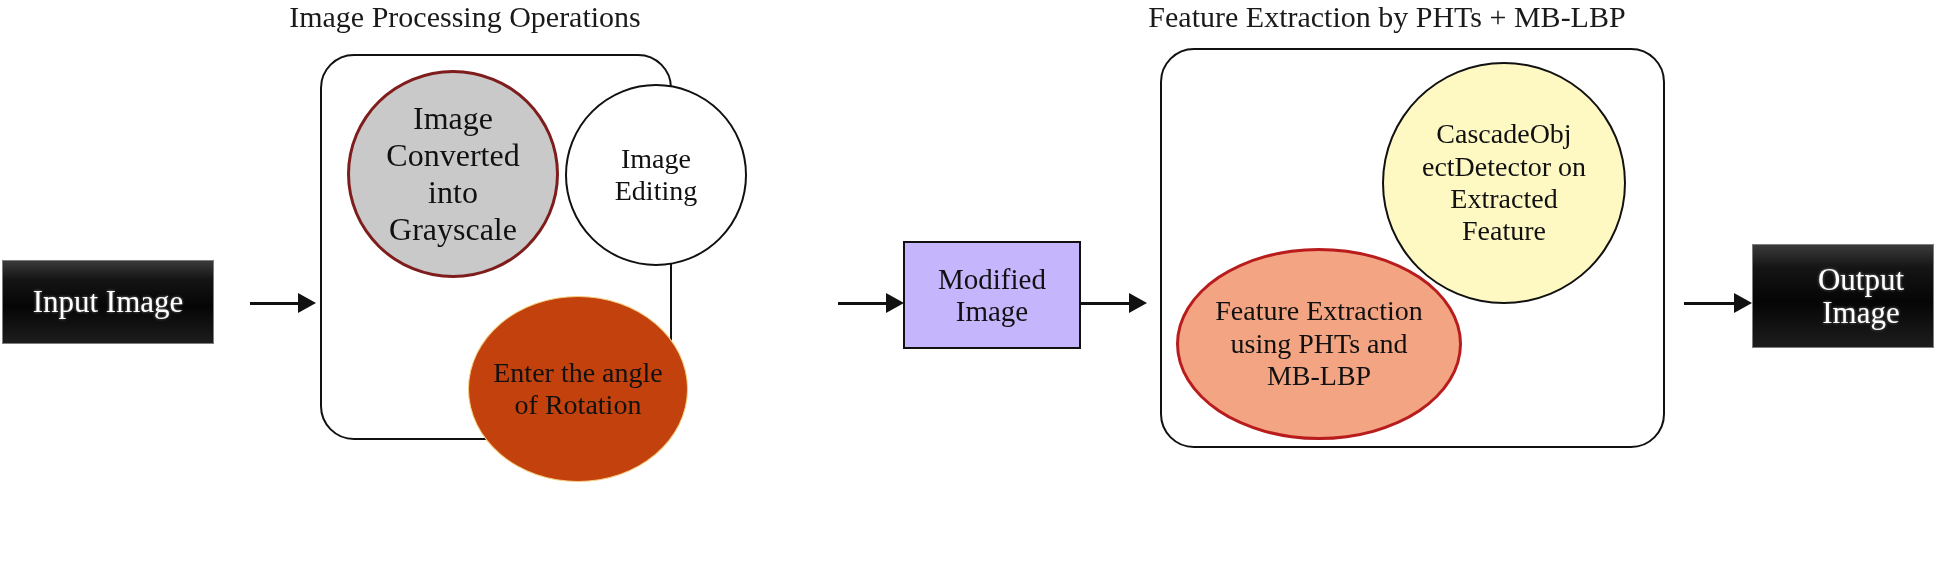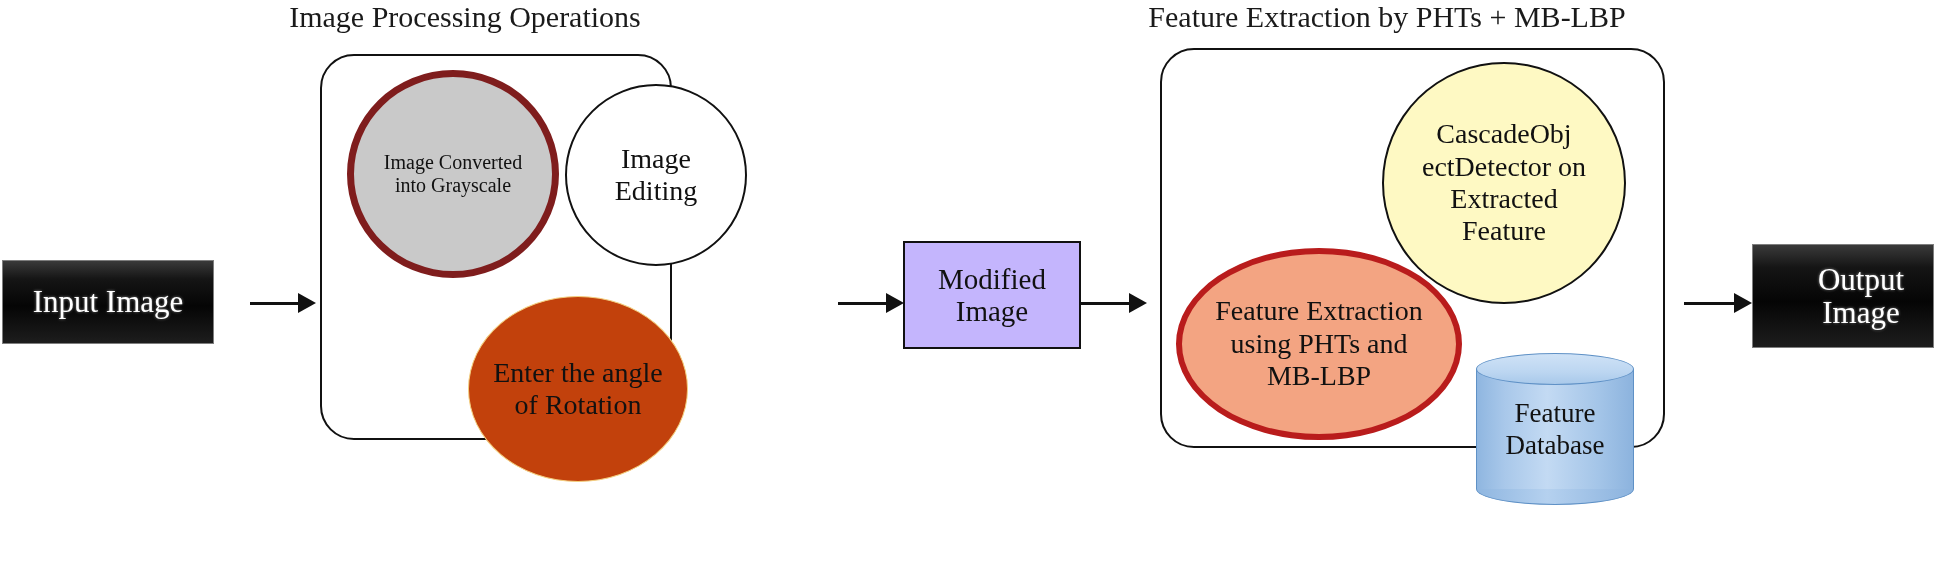--- a/index.html
+++ b/index.html
@@ -70,36 +70,36 @@
     border-radius: 50%;
     display: flex;
     align-items: center;
     justify-content: center;
     text-align: center;
     color: #111111;
     line-height: 1.16;
   }
   .ellipse-gray {
     background: #c9c9c9;
-    border: 7px solid #7f1d1d;
-    font-size: 20px;
+    border: 3px solid #7f1d1d;
+    font-size: 32px;
   }
   .ellipse-white {
     background: #ffffff;
     border: 2.2px solid #111111;
     font-size: 28px;
   }
   .ellipse-yellow {
     background: #c2410c;
     border: 1px solid #f3cf7f;
     font-size: 28px;
   }
   .ellipse-salmon {
     background: #f3a482;
-    border: 6px solid #b91c1c;
+    border: 3px solid #b91c1c;
     font-size: 28px;
   }
   .ellipse-thin {
     background: #fef9c3;
     border: 2.2px solid #111111;
     font-size: 28px;
   }
 
   
   .cylinder {
@@ -194,26 +194,20 @@
     <div class="arrow-line" style="width:48px;"></div>
     <div class="arrow-head"></div>
   </div>
 
   <div class="abs group-panel" style="left:1160px; top:48px; width:505px; height:400px;"></div>
 
   <div class="abs ellipse ellipse-thin" style="left:1382px; top:62px; width:244px; height:242px; padding:0 24px;">CascadeObj ectDetector on Extracted Feature</div>
 
   <div class="abs ellipse ellipse-salmon" style="left:1176px; top:248px; width:286px; height:192px; padding:0 22px;">Feature Extraction using PHTs and MB-LBP</div>
 
-  <div class="abs cylinder" style="left:1476px; top:353px; width:158px; height:152px;">
-    <div class="cyl-bottom"></div>
-    <div class="cyl-body"></div>
-    <div class="cyl-top"></div>
-    <div class="cyl-label">Feature Database</div>
-  </div>
 
   <div class="abs arrow" style="left:1684px; top:293px;">
     <div class="arrow-line" style="width:50px;"></div>
     <div class="arrow-head"></div>
   </div>
 
   <div class="abs black-box" style="left:1752px; top:244px; width:182px; height:104px;padding-left:36px;">Output Image</div>
 
 </div>
 

